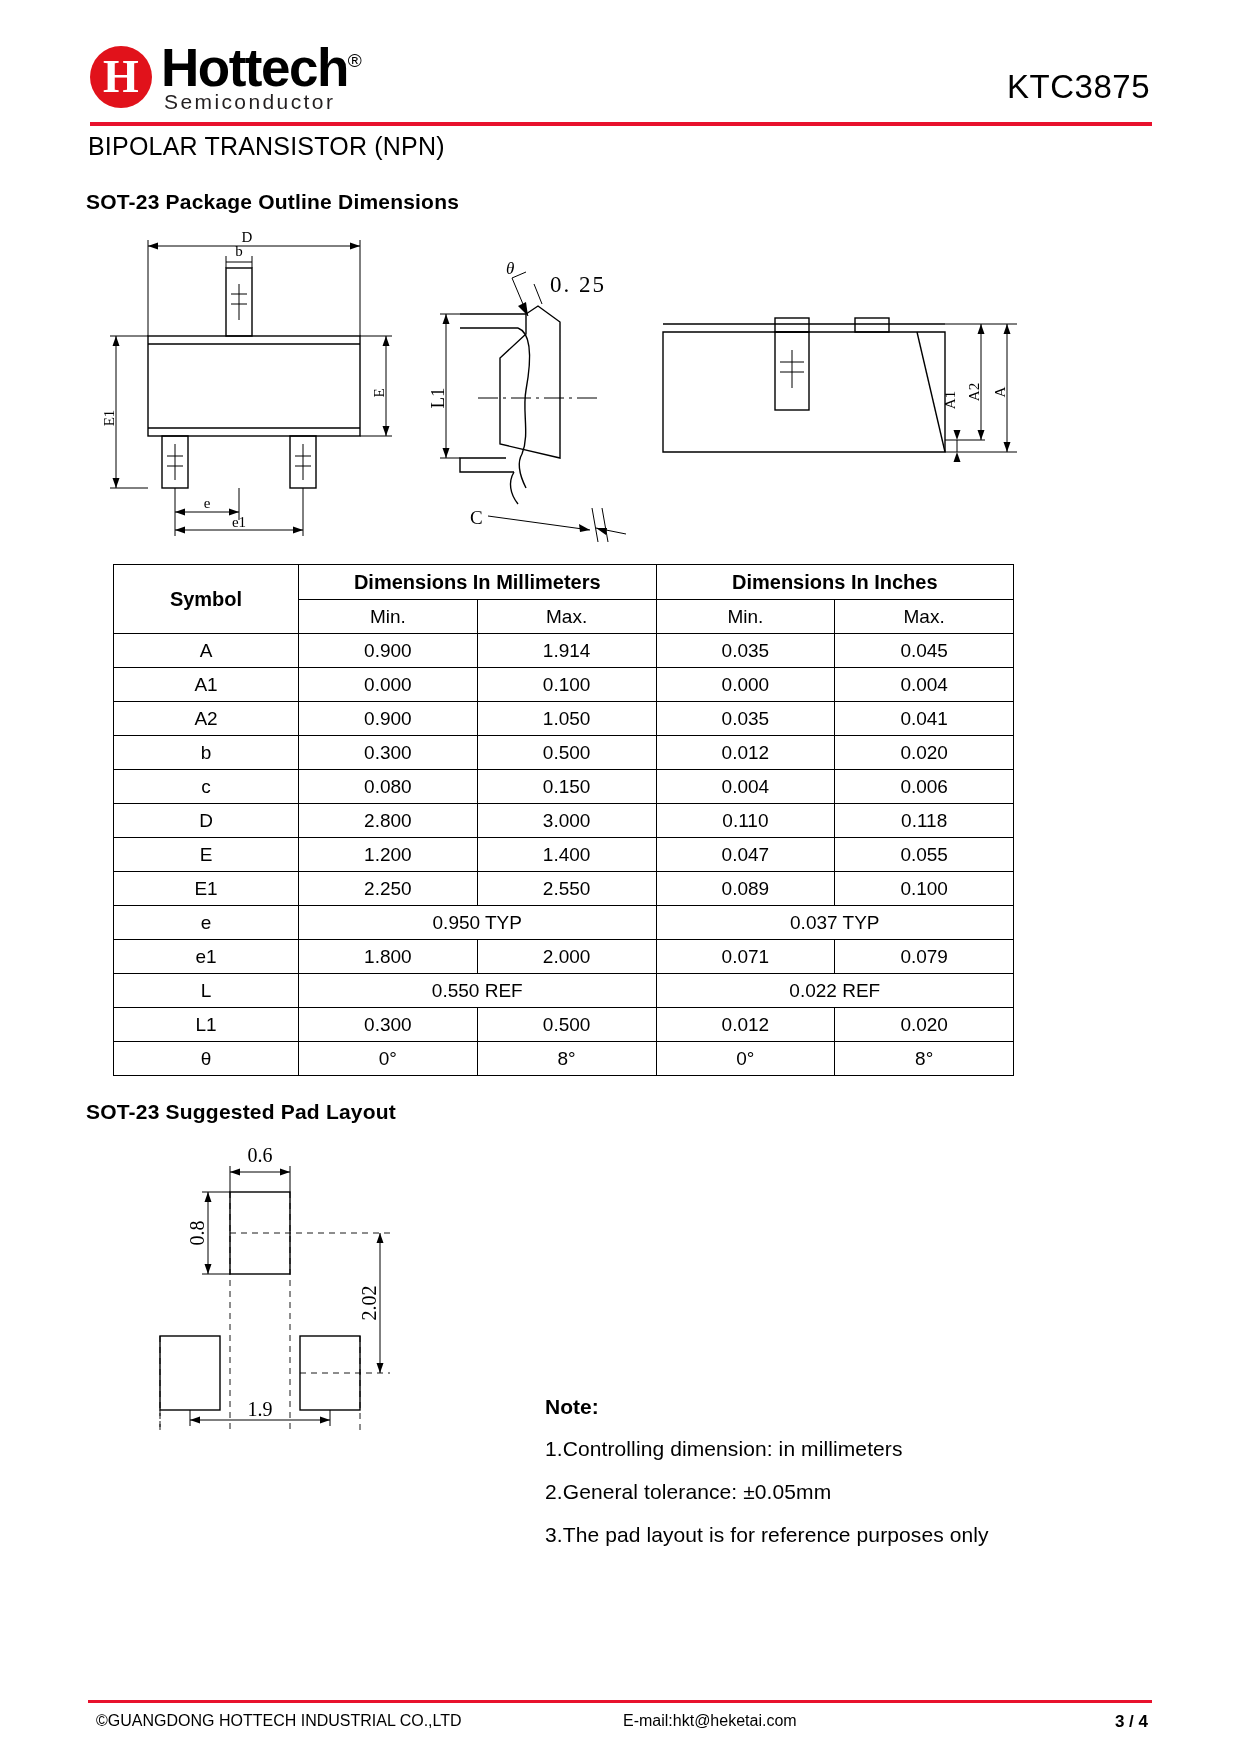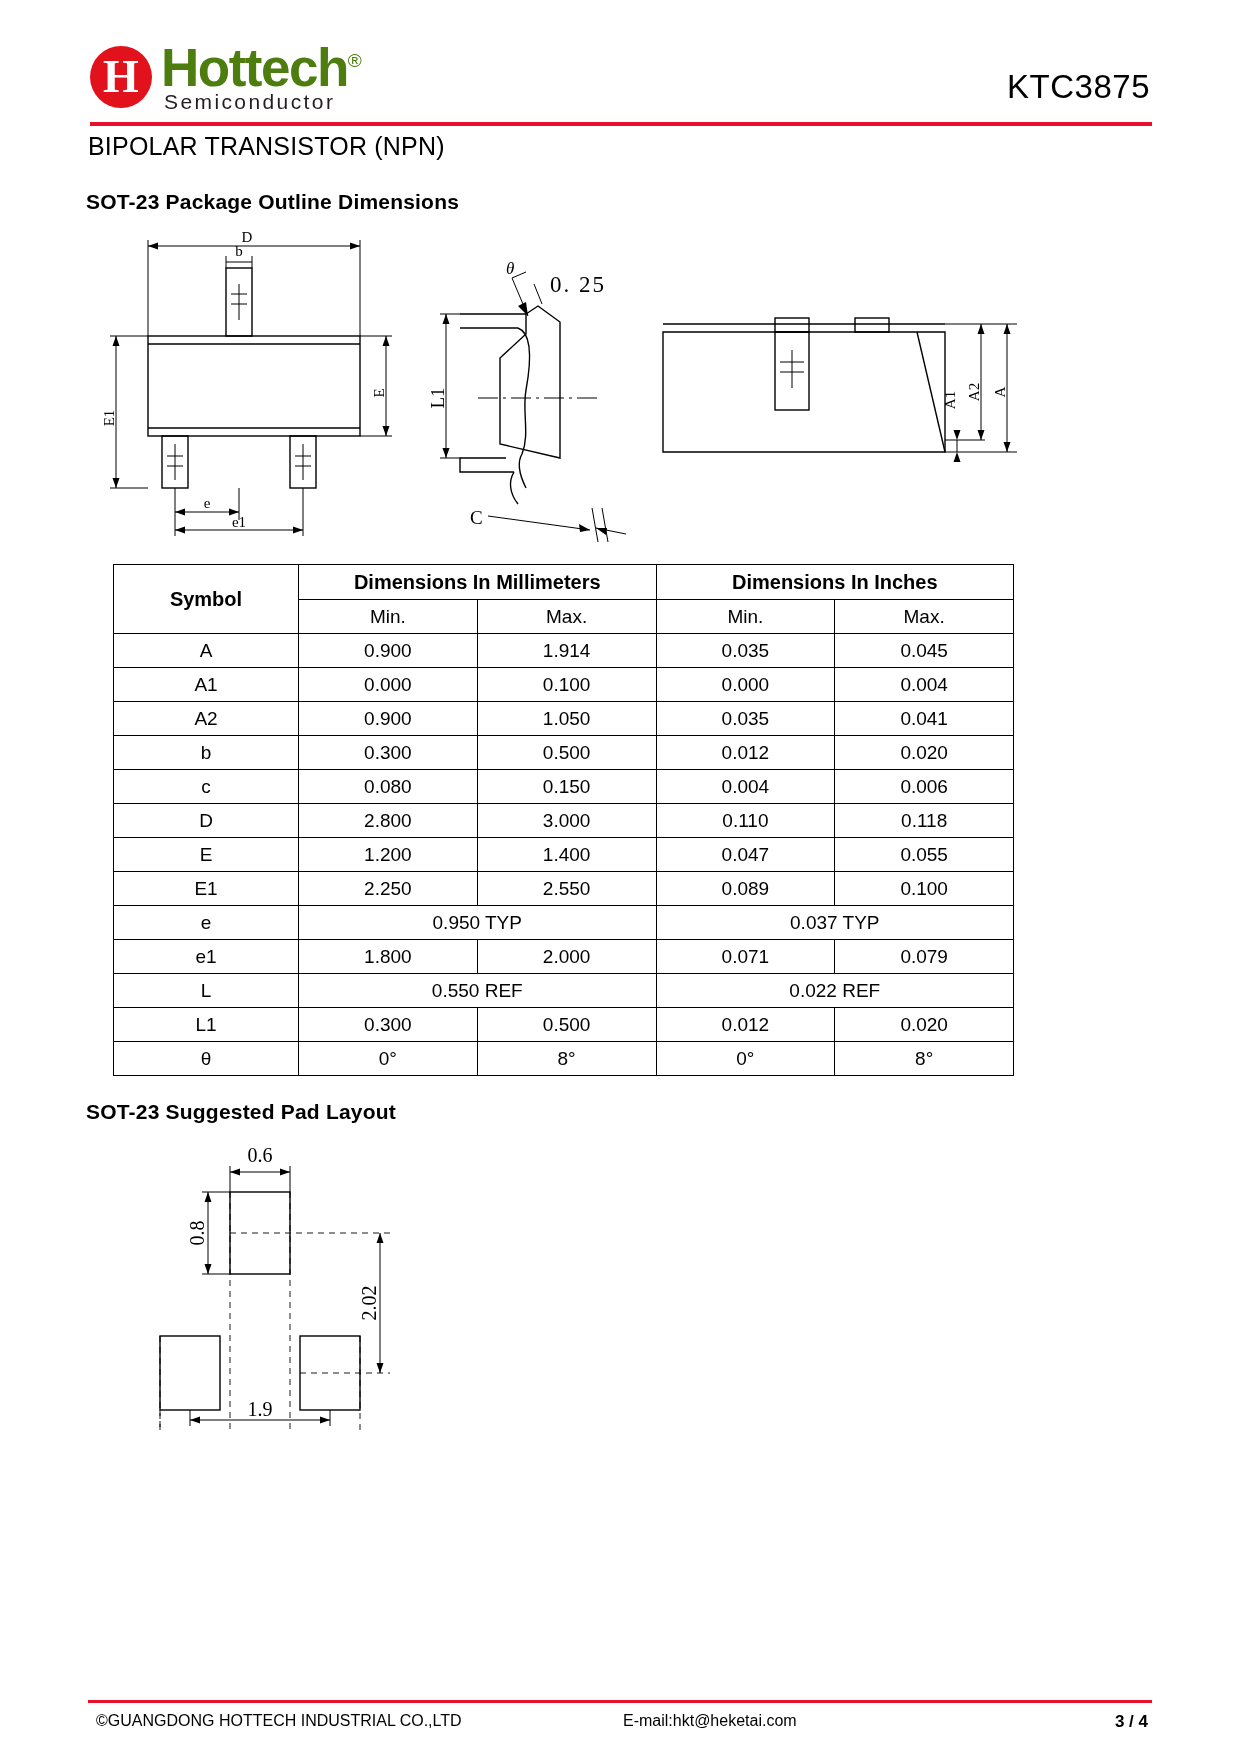--- a/index.html
+++ b/index.html
@@ -22,21 +22,21 @@
   }
   .logo-h{
     position:absolute;left:0;top:0;width:62px;height:62px;
     display:flex;align-items:center;justify-content:center;
     color:#fff;font-family:"Liberation Serif",serif;font-weight:bold;
     font-size:46px;line-height:1;
   }
   .logo-text{margin-left:9px;}
   .logo-name{
     font-size:53px;font-weight:bold;line-height:0.98;
-    letter-spacing:-1.5px;color:#4d7c0f;
+    letter-spacing:-1.5px;color:#000000;
     font-family:"Liberation Sans", sans-serif;
   }
   .logo-reg{font-size:19px;vertical-align:super;font-weight:normal;}
   .logo-sub{
     font-size:21px;letter-spacing:2.4px;color:#231f20;
     margin-top:-4px;padding-left:3px;
   }
   .partno{
     position:absolute;right:0;top:26px;
     font-size:33px;font-weight:normal;letter-spacing:0.5px;
@@ -436,20 +436,26 @@
       </g>
       <g font-size="20" fill="#000">
         <text x="120" y="22" text-anchor="middle">0.6</text>
         <text x="64" y="93" text-anchor="middle" transform="rotate(-90 64 93)">0.8</text>
         <text x="236" y="163" text-anchor="middle" transform="rotate(-90 236 163)">2.02</text>
         <text x="120" y="276" text-anchor="middle">1.9</text>
       </g>
     </svg>
   </div>
 
+  <div class="notes">
+    <div class="nh">Note:</div>
+    <div class="nl">1.Controlling dimension: in millimeters</div>
+    <div class="nl">2.General tolerance: ±0.05mm</div>
+    <div class="nl">3.The pad layout is for reference purposes only</div>
+  </div>
 
   <div class="rule-bot"></div>
   <div class="footer">
     <div class="f-left">©GUANGDONG HOTTECH INDUSTRIAL CO.,LTD</div>
     <div class="f-mid">E-mail:hkt@heketai.com</div>
     <div class="f-right">3 / 4</div>
   </div>
 
 </div>
 

